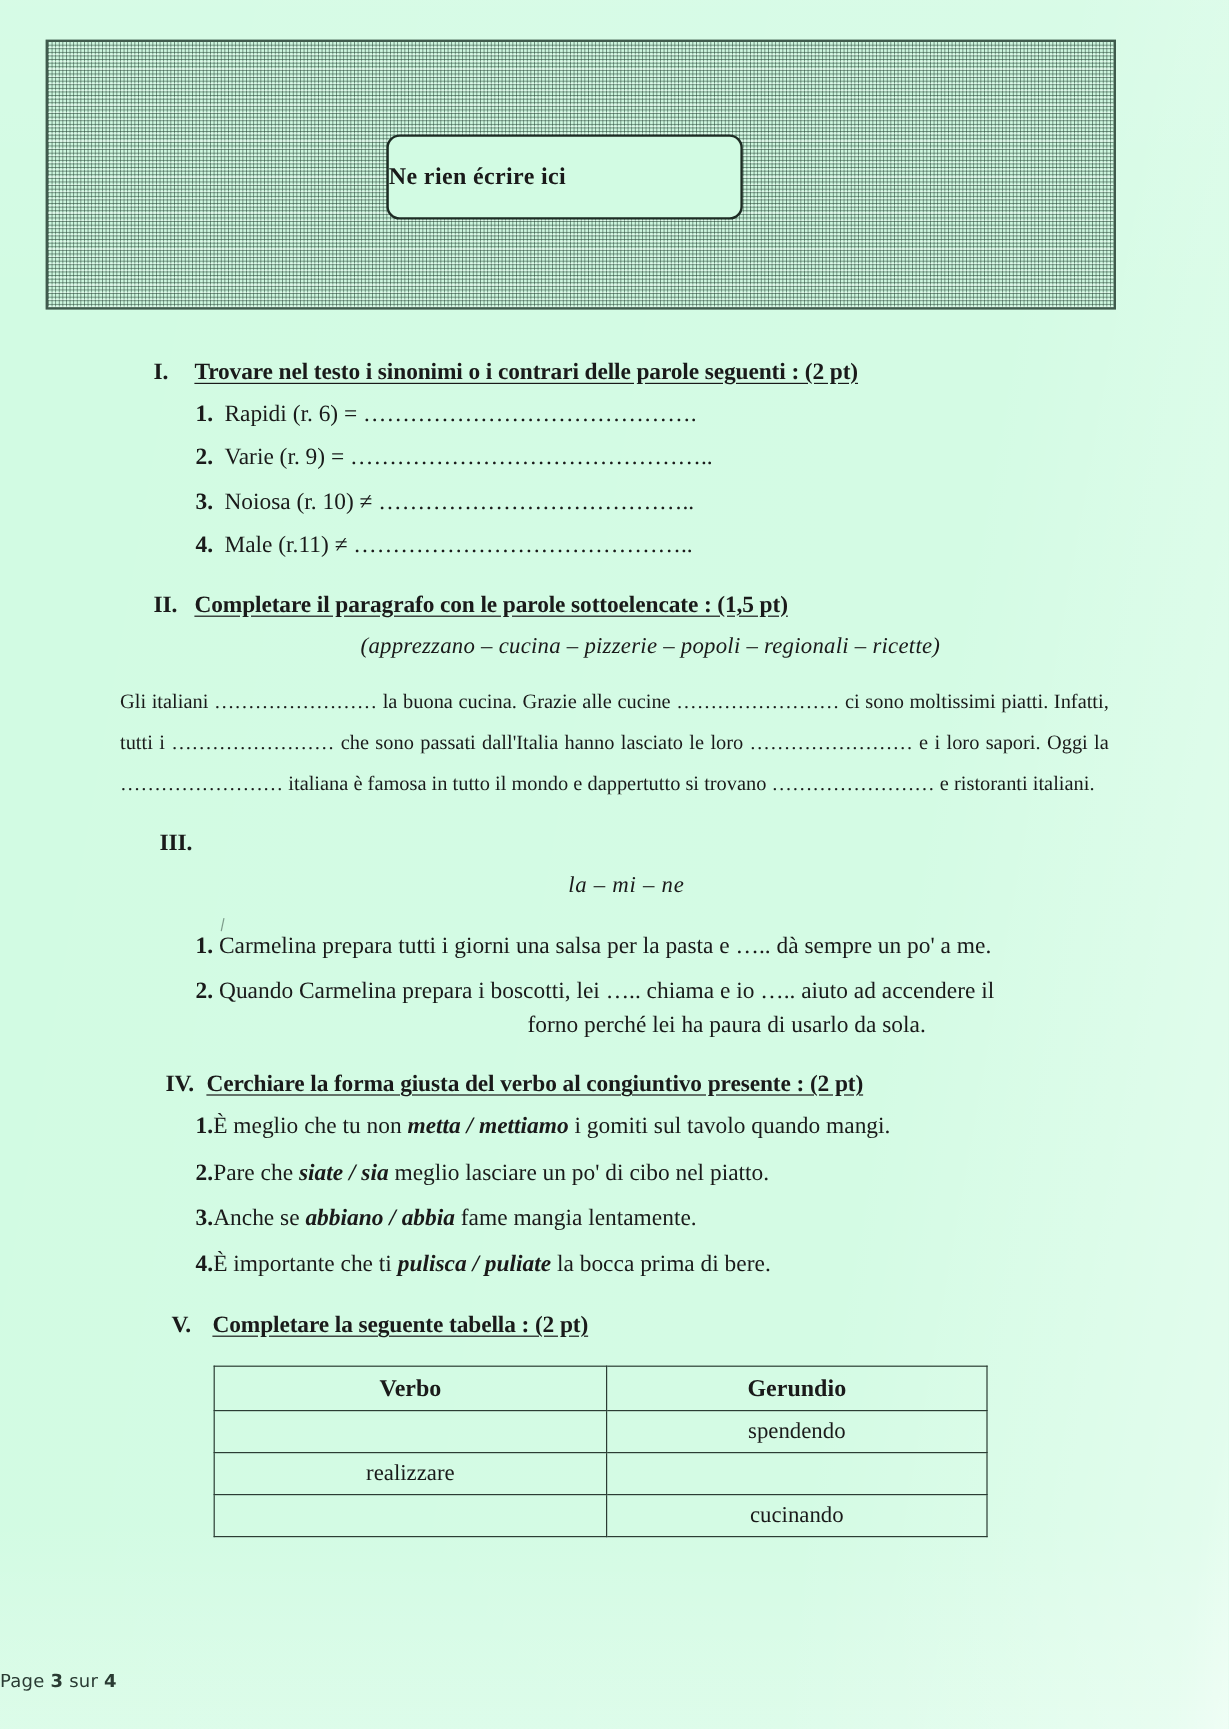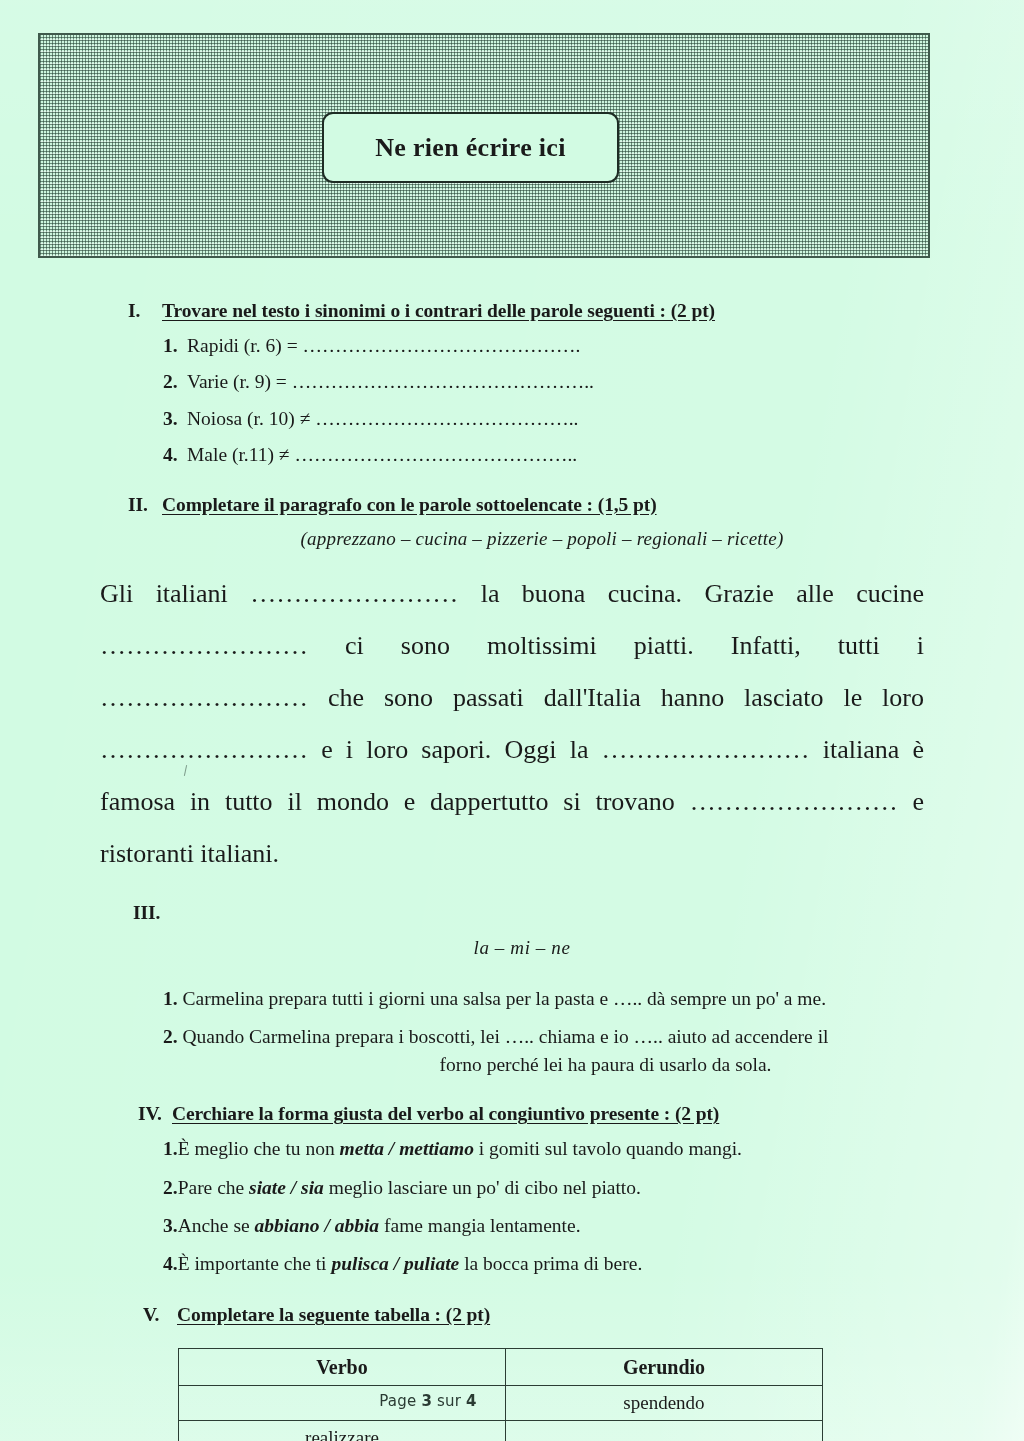--- a/index.html
+++ b/index.html
@@ -55,23 +55,22 @@
     position: absolute;
     left: 322px;
     top: 112px;
     width: 293px;
     height: 67px;
     background: #d2fbe3;
     border: 2.5px solid #1d2c24;
     border-radius: 11px;
     display: flex;
     align-items: center;
-    justify-content: center;
-    font-weight: bold;
-    font-size: 26px;
+    font-weight: bold;
+    font-size: 20px;
     letter-spacing: 0.3px;
     z-index: 3;
   }
 
   
   .content {
     position: absolute;
     left: 0;
     top: 282px;
     width: 1024px;
@@ -146,21 +145,21 @@
   .pronounlist {
     text-align: center;
     font-style: italic;
     font-size: 19px;
     margin: 13px 0 0 20px;
     letter-spacing: 0.6px;
   }
 
   .paragraph {
     margin: 18px 100px 0 100px;
-    font-size: 26px;
+    font-size: 17px;
     line-height: 2.0;
     text-align: justify;
   }
 
   .sub-item {
     margin-left: 163px;
     margin-top: 10px;
     font-size: 19.5px;
     line-height: 1.45;
   }
@@ -195,21 +194,21 @@
   }
   table.verbi col.c1 { width: 327px; }
   table.verbi col.c2 { width: 317px; }
 
   
   .footer {
     position: absolute;
     top: 1392px;
     left: 0;
     width: 856px;
-    text-align: center;
+    text-align: left;
     font-family: "DejaVu Sans", sans-serif;
     font-size: 15px;
     color: #2a3b33;
     letter-spacing: 0.2px;
   }
   .footer b { font-weight: bold; }
 
   .stray-mark {
     position: absolute;
     left: 185px;

